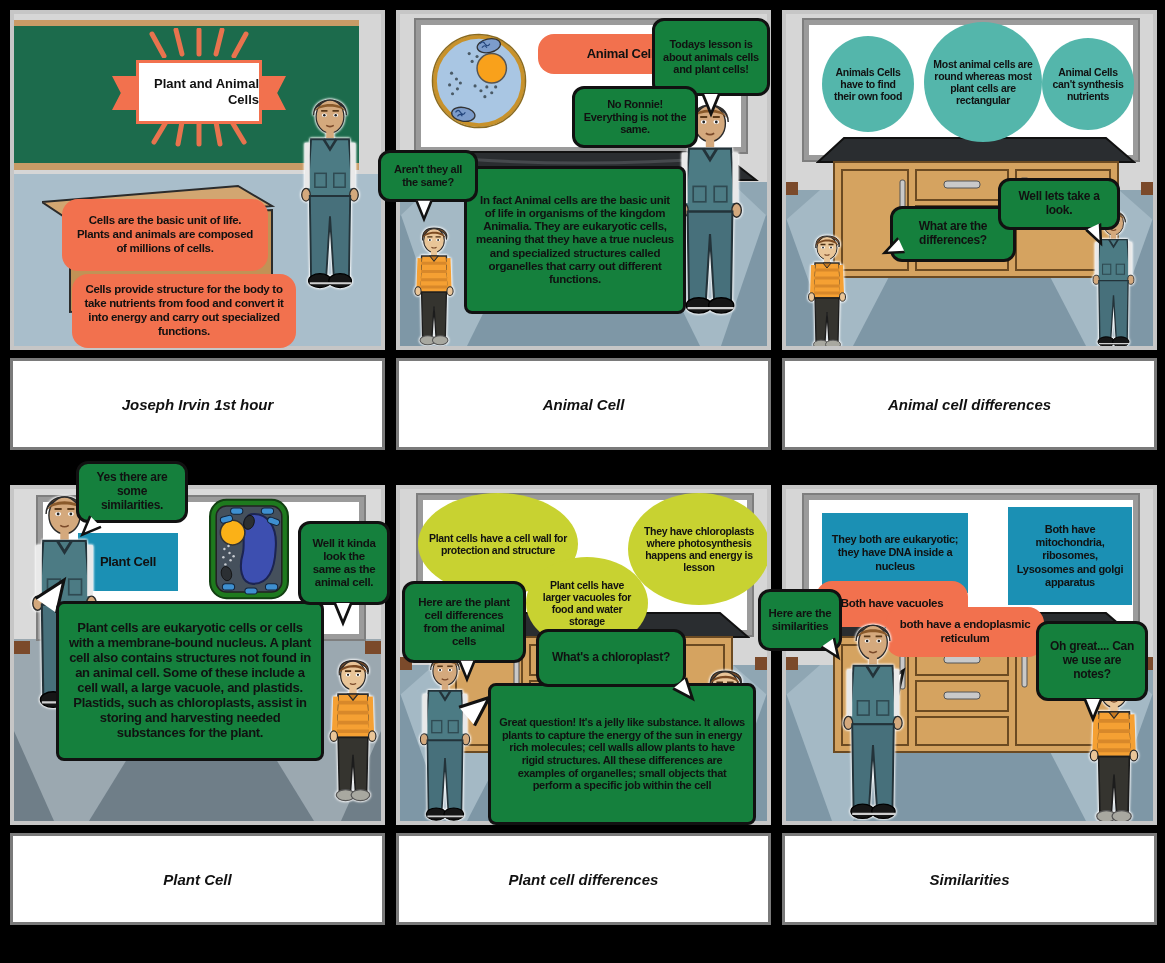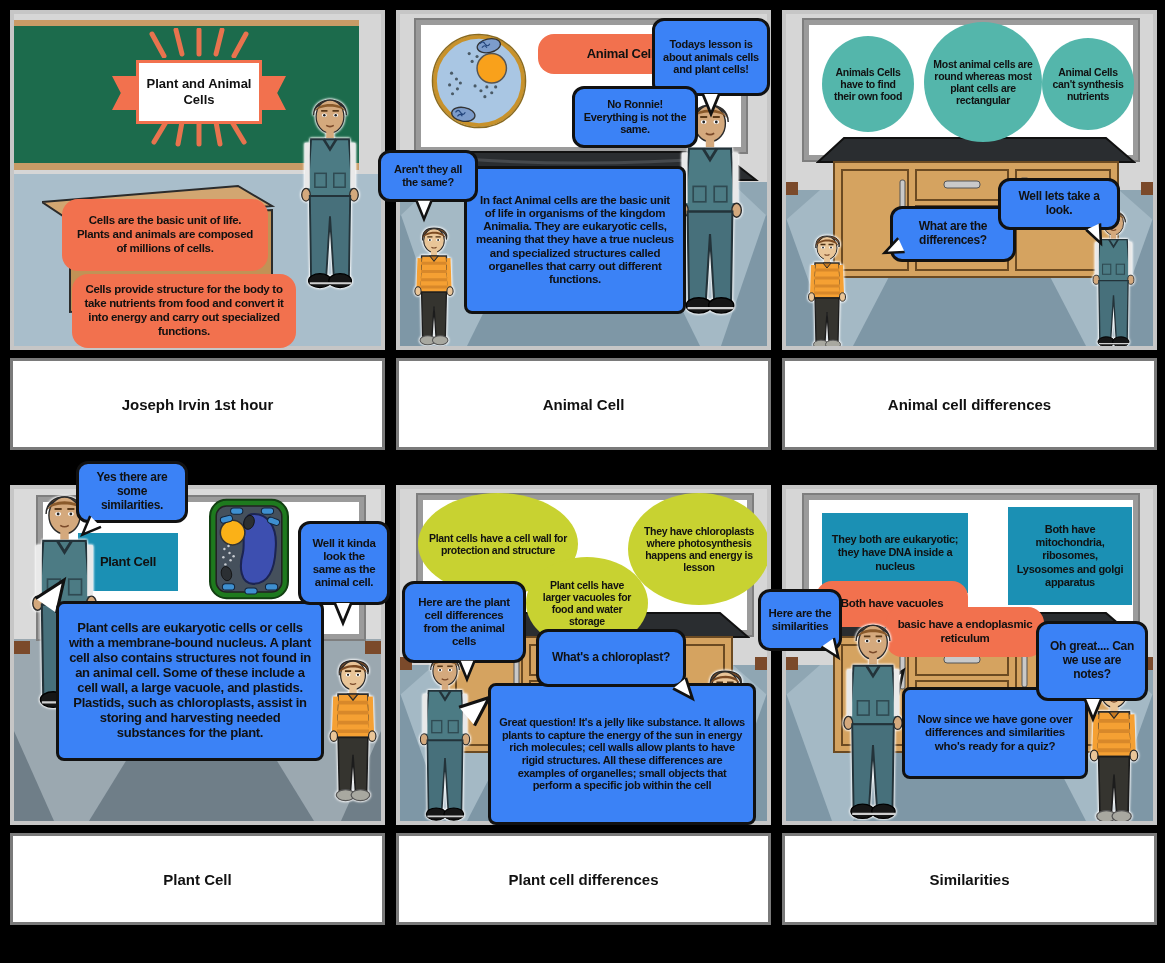--- a/index.html
+++ b/index.html
@@ -3,23 +3,23 @@
 <meta charset="utf-8">
 <style>
   html,body{margin:0;padding:0;background:#000;}
   #canvas{position:relative;width:1165px;height:963px;background:#000;overflow:hidden;
           font-family:"Liberation Sans",sans-serif;font-weight:700;color:#111;}
   .panel{position:absolute;width:375px;height:340px;background:#D6D6D6;
          border:4px solid #C6C6C6;box-sizing:border-box;}
   .scene{position:absolute;inset:0;overflow:hidden;}
   .caption{position:absolute;width:375px;height:92px;background:#fff;border:3px solid #7A7A7A;
            box-sizing:border-box;display:flex;align-items:center;justify-content:center;
-           text-align:center;font-size:15px;}
+           text-align:center;font-size:15px;font-style:italic;}
   .abs{position:absolute;}
-  .bubble{position:absolute;background:#3b82f6;border:3px solid #111;border-radius:12px;
+  .bubble{position:absolute;background:#15803d;border:3px solid #111;border-radius:12px;
           display:flex;align-items:center;justify-content:center;text-align:center;
           padding:8px 7px;box-sizing:border-box;font-size:11px;line-height:1.15;
           letter-spacing:-.3px;z-index:6;}
   .bigbubble{border-radius:8px;z-index:5;}
   .tail{position:absolute;z-index:7;overflow:visible;}
   .orangeb{position:absolute;background:#F2714E;border-radius:16px;display:flex;align-items:center;
            justify-content:center;text-align:center;padding:6px 10px;box-sizing:border-box;
            font-size:11.5px;line-height:1.2;letter-spacing:-.3px;z-index:4;}
   .tealc{position:absolute;background:#54B6AB;border-radius:50%;display:flex;align-items:center;
          justify-content:center;text-align:center;padding:8px;box-sizing:border-box;
@@ -28,21 +28,21 @@
          justify-content:center;text-align:center;padding:10px;box-sizing:border-box;
          font-size:10.5px;line-height:1.15;letter-spacing:-.3px;z-index:3;}
   .bluebox{position:absolute;background:#1B90B4;display:flex;align-items:center;justify-content:center;
            text-align:center;padding:6px;box-sizing:border-box;font-size:11px;line-height:1.2;
            letter-spacing:-.3px;z-index:3;}
   .wboard{position:absolute;background:#fff;border:5px solid #9B9B9B;box-shadow:0 0 0 2px #7e7e7e;
           box-sizing:border-box;z-index:1;}
   .char{position:absolute;z-index:3;filter:drop-shadow(0 0 1.2px #fff) drop-shadow(0 0 1px #fff);}
   .rail{position:absolute;background:#7B4A2B;width:12px;height:13px;z-index:1;}
   .banner-box{position:absolute;background:#fff;border:3px solid #F2714E;display:flex;align-items:center;
-              justify-content:center;text-align:center;font-size:13px;line-height:1.2;z-index:4;
+              justify-content:center;text-align:right;font-size:13px;line-height:1.2;z-index:4;
               box-sizing:border-box;}
   .wing{position:absolute;background:#F2714E;z-index:3;}
 </style>
 </head>
 <body>
 
 <svg width="0" height="0" style="position:absolute">
   <defs>
     <symbol id="char-teacher" viewBox="0 0 60 160">
       <path d="M17,20 C17,6 43,6 43,20 C43,12 37,8 30,8 C23,8 17,12 17,20 Z" fill="#8A5A2B" stroke="#2b2b2b" stroke-width="1"></path>
@@ -459,44 +459,41 @@
       <div class="bluebox" style="left:36px;top:24px;width:146px;height:80px">
         <span>They both are eukaryotic; they have DNA inside a nucleus</span>
       </div>
       <div class="bluebox" style="left:222px;top:18px;width:124px;height:98px">
         <span>Both have mitochondria, ribosomes, Lysosomes and golgi apparatus</span>
       </div>
       <div class="orangeb" style="left:30px;top:92px;width:152px;height:46px;z-index:4">
         <span>Both have vacuoles</span>
       </div>
       <div class="orangeb" style="left:100px;top:118px;width:158px;height:50px;z-index:4">
-        <span>basic have a endoplasmic reticulum</span>
+        <span>both have a endoplasmic reticulum</span>
       </div>
       <svg class="char" style="left:48px;top:126px;width:78px;height:208px;z-index:5" viewBox="0 0 60 160">
           <use href="#char-teacher"></use>
         </svg>
       <svg class="char" style="left:296px;top:182px;width:64px;height:156px" viewBox="0 0 50 120">
           <use href="#char-boy"></use>
         </svg>
     </div>
     <div class="bubble" style="left:-28px;top:100px;width:84px;height:62px;font-size:11.5px">
       <span>Here are the similarities</span>
     </div>
     <svg class="tail" style="left:36px;top:150px;width:22px;height:22px;transform:rotate(-35deg)" viewBox="0 0 24 26">
         <path d="M3,2 L12,24 L21,2" fill="#fff" stroke="#111" stroke-width="3"></path>
       </svg>
     <div class="bubble" style="left:250px;top:132px;width:112px;height:80px;font-size:12px">
       <span>Oh great.... Can we use are notes?</span>
     </div>
     <svg class="tail" style="left:296px;top:208px;width:22px;height:24px" viewBox="0 0 24 26">
         <path d="M3,2 L12,24 L21,2" fill="#fff" stroke="#111" stroke-width="3"></path>
       </svg>
-    <div class="bubble bigbubble" style="left:116px;top:198px;width:186px;height:92px;font-size:11.5px">
-      <span>Now since we have gone over differences and similarities who's ready for a quiz?</span>
-    </div>
     <svg class="tail" style="left:96px;top:176px;width:28px;height:32px;transform:rotate(215deg);z-index:4" viewBox="0 0 24 26">
         <path d="M3,2 L12,24 L21,2" fill="#fff" stroke="#111" stroke-width="2.4"></path>
       </svg>
   </div>
 
   <div class="caption" style="left:10px;top:833px">
     <span>Plant Cell</span>
   </div>
   <div class="caption" style="left:396px;top:833px">
     <span>Plant cell differences</span>

